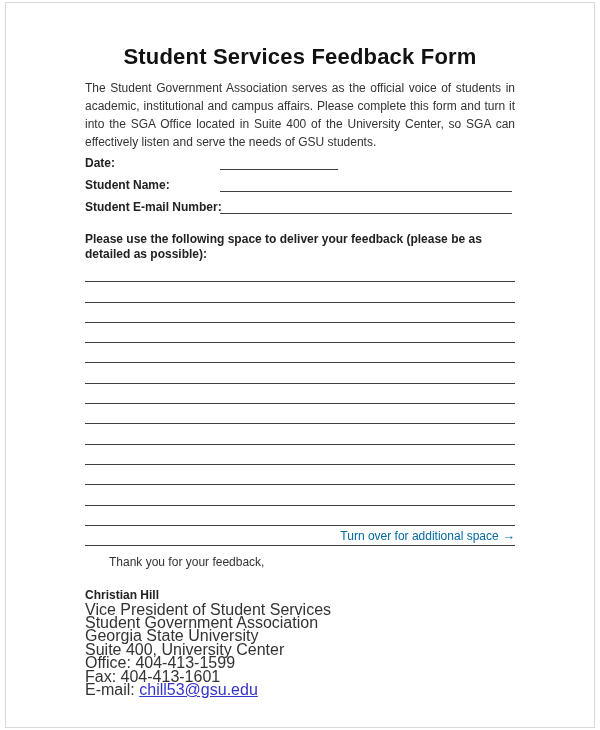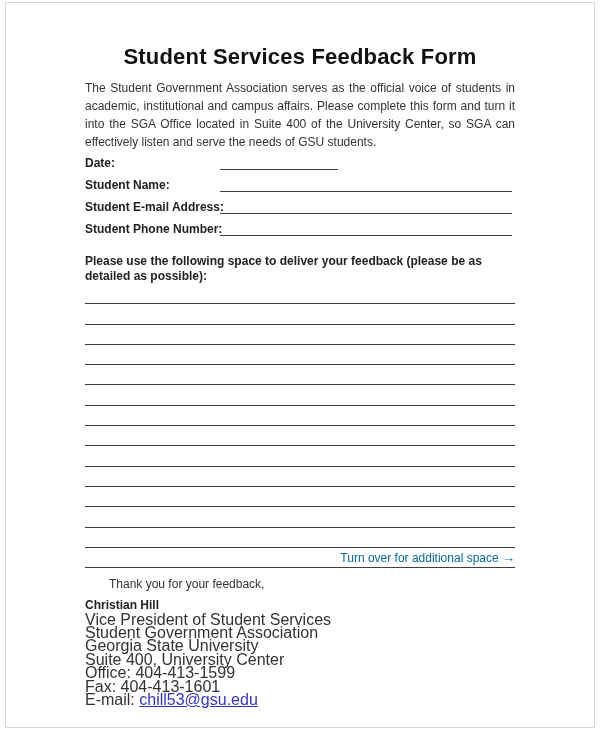--- a/index.html
+++ b/index.html
@@ -79,21 +79,21 @@
     white-space: nowrap;
   }
   .turnover-row .arrow { font-size: 13px; }
   .thanks {
     margin-top: 9px;
     font-size: 12px;
     line-height: 14px;
     color: #333333;
     margin-left: 24px;
   }
-  .signature { margin-top: 8px; }
+  .signature { margin-top: 20px; }
   .sig-name {
     font-size: 12px;
     font-weight: bold;
     line-height: 13.4px;
     color: #222222;
   }
   .sig-line {
     font-size: 16px;
     line-height: 13.4px;
     color: #333333;
@@ -118,25 +118,21 @@
   <div class="fields">
     <div class="field-row short">
       <span class="field-label">Date:</span>
       <span class="field-line"></span>
     </div>
     <div class="field-row">
       <span class="field-label">Student Name:</span>
       <span class="field-line"></span>
     </div>
     <div class="field-row">
-      <span class="field-label">Student E-mail Address:</span>
-      <span class="field-line"></span>
-    </div>
-    <div class="field-row">
-      <span class="field-label">Student Phone Number:</span>
+      <span class="field-label">Student E-mail Number:</span>
       <span class="field-line"></span>
     </div>
   </div>
 
   <p class="feedback-prompt">Please use the following space to deliver your feedback (please be as detailed as possible):</p>
 
   <div class="ruled-lines">
     <div class="ruled-line"></div>
   <div class="ruled-line"></div>
       <div class="ruled-line"></div>

